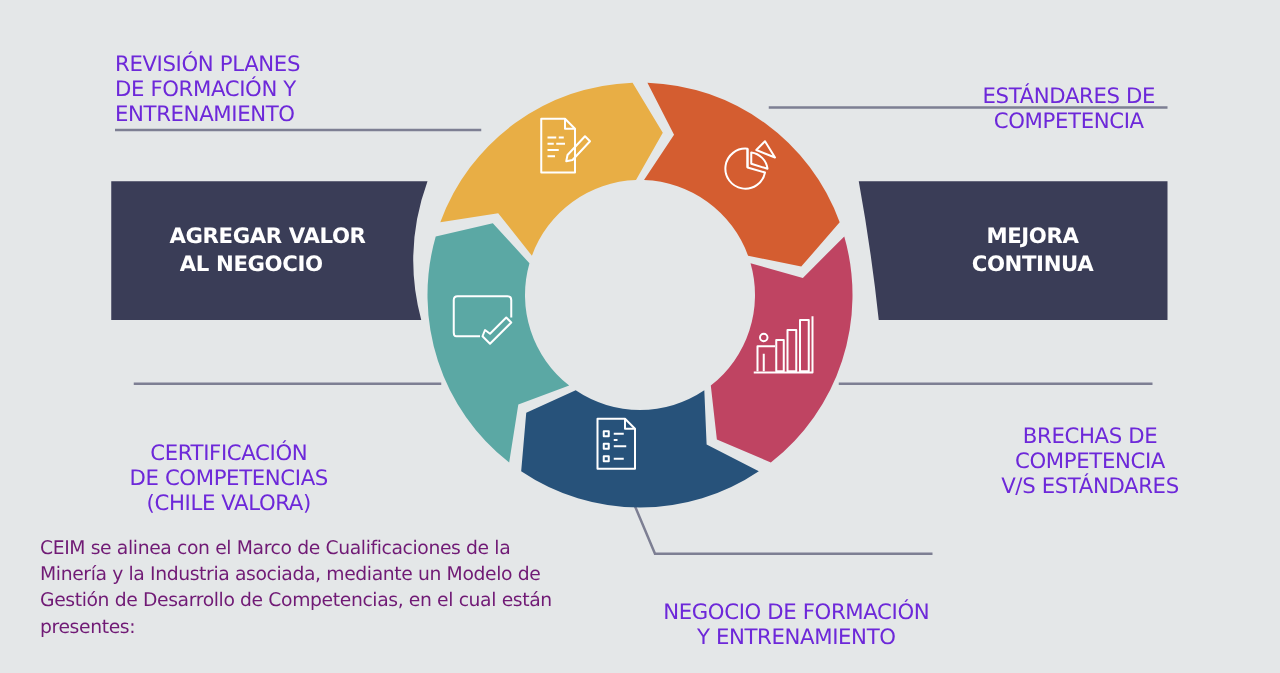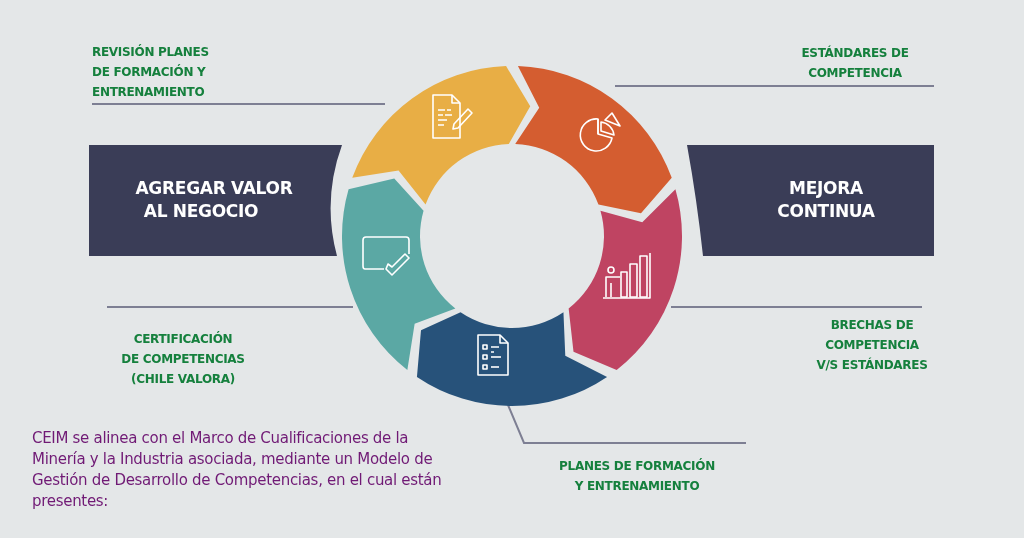--- a/index.html
+++ b/index.html
@@ -1,19 +1,19 @@
 <!DOCTYPE html>
 <html><head>
   <meta charset="utf-8">
   <style>
     html, body { margin:0; padding:0; }
     body { width:1024px; height:538px; background:#e4e7e8; position:relative; overflow:hidden;
       font-family:"DejaVu Sans", sans-serif; color:#2e3142; }
-    .label { position:absolute; font-weight:bold; font-size:12px; line-height:20px; letter-spacing:-0.3px; color:#15803d; white-space:pre-line; }
-    .label.center { text-align:center; }
+    .label { position:absolute; font-weight:normal; font-size:17px; line-height:20px; letter-spacing:-0.3px; color:#6d28d9; white-space:pre-line; }
+    .label.center { text-align:center;margin-top:24px; }
     .desc { position:absolute; left:32px; top:428px; width:410px; font-size:15px; line-height:21px; color:#701a75; letter-spacing:-0.3px; }
     #diagram { position:absolute; left:0; top:0; }
     .box-text { font-family:"DejaVu Sans", sans-serif; font-weight:bold; font-size:17px; fill:#ffffff; letter-spacing:-0.3px; }
   </style>
 </head>
 <body>
 
 <svg id="diagram" width="1024" height="538">
 
   <path fill="#3a3d57" d="M89,145 L342,145 Q322,200 337,256 L89,256 Z"></path>
@@ -78,16 +78,16 @@
 DE FORMACIÓN Y
 ENTRENAMIENTO</div>
 <div class="label center" style="left:770px; top:43px; width:170px;">ESTÁNDARES DE
 COMPETENCIA</div>
 <div class="label center" style="left:88px; top:329px; width:190px;">CERTIFICACIÓN
 DE COMPETENCIAS
 (CHILE VALORA)</div>
 <div class="label center" style="left:782px; top:315px; width:180px;">BRECHAS DE
 COMPETENCIA
 V/S ESTÁNDARES</div>
-<div class="label center" style="left:512px; top:456px; width:250px;">PLANES DE FORMACIÓN
+<div class="label center" style="left:512px; top:456px; width:250px;">NEGOCIO DE FORMACIÓN
 Y ENTRENAMIENTO</div>
 
 <div class="desc">CEIM se alinea con el Marco de Cualificaciones de la Minería y la Industria asociada, mediante un Modelo de Gestión de Desarrollo de Competencias, en el cual están presentes:</div>
 
 </body></html>

